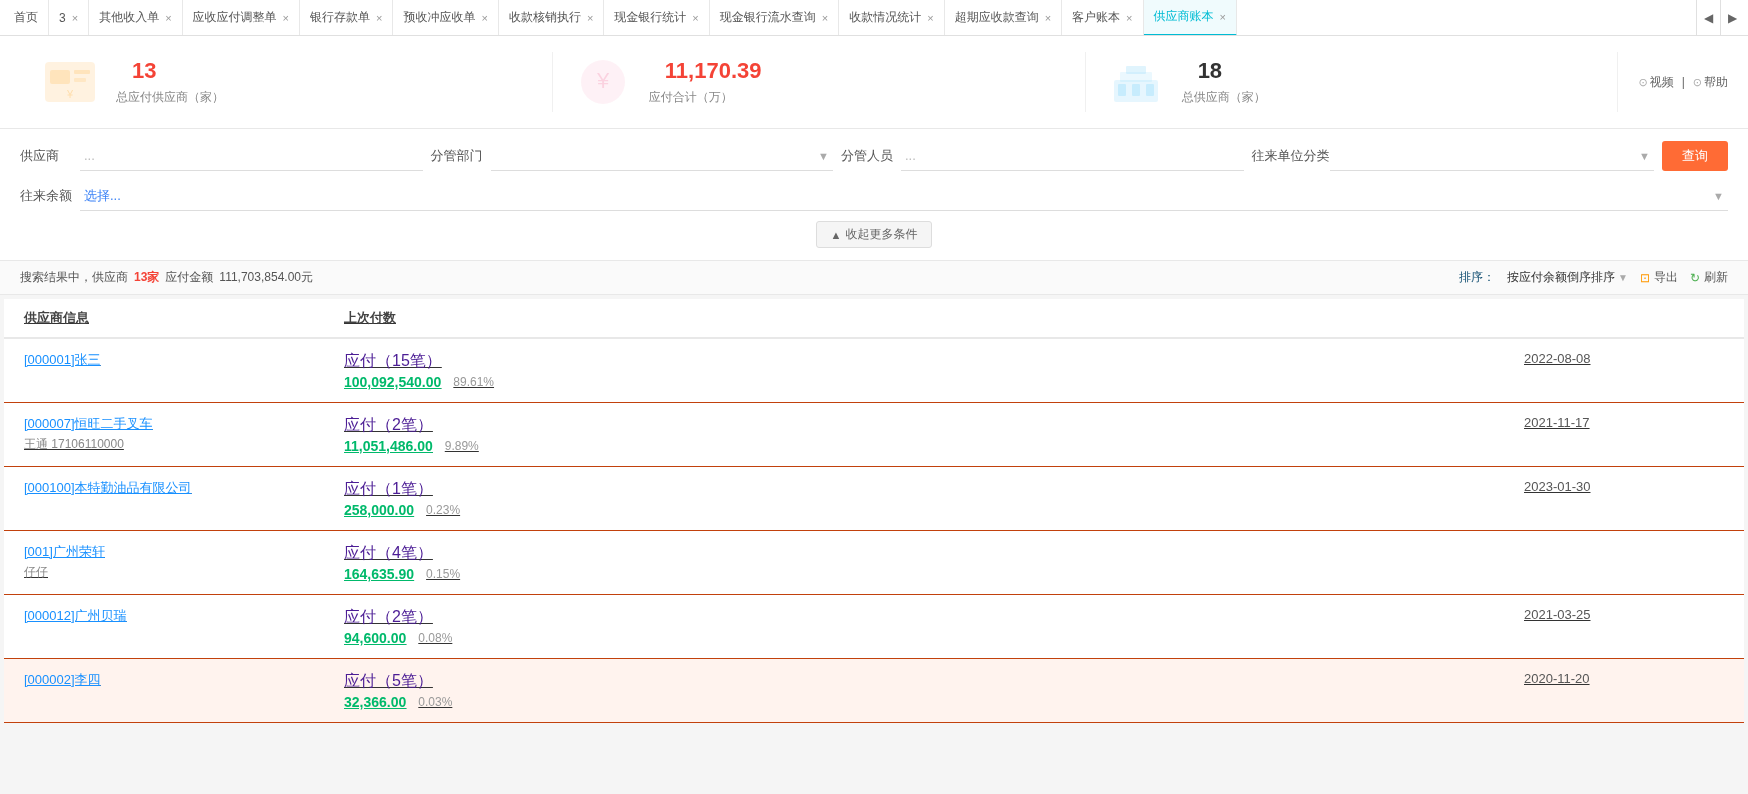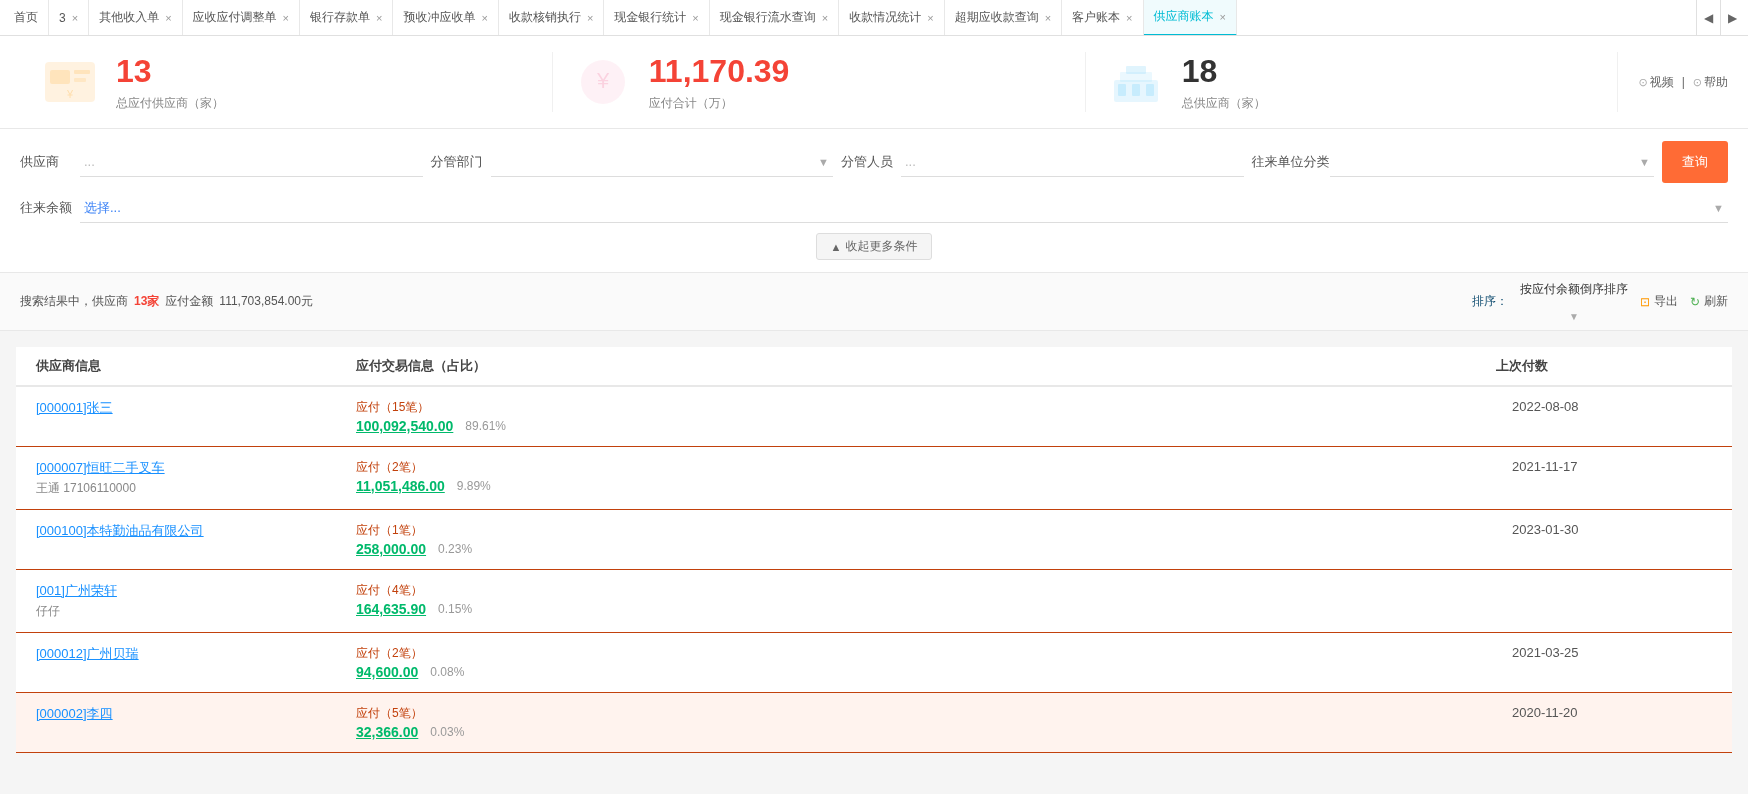--- a/index.html
+++ b/index.html
@@ -68,24 +68,25 @@
     }
     .summary-card:last-child { border-right: none; }
     .summary-icon {
       width: 60px;
       height: 60px;
       margin-right: 16px;
       opacity: 0.4;
       flex-shrink: 0;
     }
     .summary-info .big-num {
-      font-size: 32px;
+      font-size: 22px;
       font-weight: bold;
       color: #f44336;
       line-height: 1.2;
+      margin-left: 16px;
     }
     .summary-info .label {
       font-size: 12px;
       color: #888;
       margin-top: 4px;
     }
     .top-right-links {
       display: flex;
       align-items: center;
       font-size: 12px;
@@ -151,21 +152,21 @@
     .filter-select-text { flex: 1; color: #3b82f6; font-size: 13px; }
     .filter-select-arrow { color: #aaa; font-size: 11px; }
     .btn-query {
       background: #ff6b35;
       color: #fff;
       border: none;
       padding: 6px 20px;
       border-radius: 3px;
       cursor: pointer;
       font-size: 13px;
-      height: 42px;
+      height: 30px;
       flex-shrink: 0;
     }
     .collapse-btn {
       display: flex;
       align-items: center;
       justify-content: center;
       gap: 4px;
       background: #f5f5f5;
       border: 1px solid #ddd;
       border-radius: 3px;
@@ -185,38 +186,38 @@
       border-bottom: 1px solid #e8e8e8;
       font-size: 12px;
       color: #555;
     }
     .result-info-left { display: flex; align-items: center; gap: 6px; }
     .result-info-right { display: flex; align-items: center; gap: 12px; }
     .sort-label { color: #0c4a6e; margin-left: 12px; }
     .sort-select-inline {
       display: flex;
       align-items: center;
-      gap: 13px;
+      gap: 3px;
       cursor: pointer;
       color: #333;
-      flex-direction: column;
     }
     .action-btn {
       display: flex;
       align-items: center;
       gap: 4px;
       cursor: pointer;
       color: #555;
     }
     .action-icon { font-size: 12px; color: #ff9800; }
 
     
     .data-table-wrap {
       background: #fff;
-      margin: 16px;
+      margin: 4px;
+      text-decoration: underline;
     }
     .table-header {
       display: flex;
       padding: 10px 20px;
       background: #fff;
       border-bottom: 2px solid #e8e8e8;
       font-size: 13px;
       font-weight: bold;
       color: #444;
     }
@@ -240,21 +241,21 @@
       cursor: pointer;
       font-size: 13px;
       text-decoration: underline;
     }
     .supplier-sub {
       font-size: 12px;
       color: #888;
       margin-top: 3px;
     }
 
-    .tx-label { font-size: 12px; color: #c2410c; }
+    .tx-label { font-size: 16px; color: #4c1d95; }
     .tx-amount {
       font-size: 14px;
       font-weight: bold;
       color: #00b96b;
       cursor: pointer;
       text-decoration: underline;
     }
     .tx-percent { font-size: 12px; color: #999; margin-left: 12px; }
     .tx-row { display: flex; align-items: center; margin-top: 2px; }
 
@@ -459,21 +460,20 @@
       <span class="action-icon" style="color:#4caf50;">↻</span>
       <span>刷新</span>
     </div>
   </div>
 </div>
 
 <div class="data-table-wrap">
 
   <div class="table-header">
     <div class="col-supplier">供应商信息</div>
-    <div class="col-transaction">应付交易信息（占比）</div>
     <div class="col-last-payment">上次付数</div>
     <div class="col-scrollbar"></div>
   </div>
 
   <div class="table-body">
 
     <div class="table-row">
       <div class="col-supplier">
         <div class="supplier-name">[000001]张三</div>
       </div>

